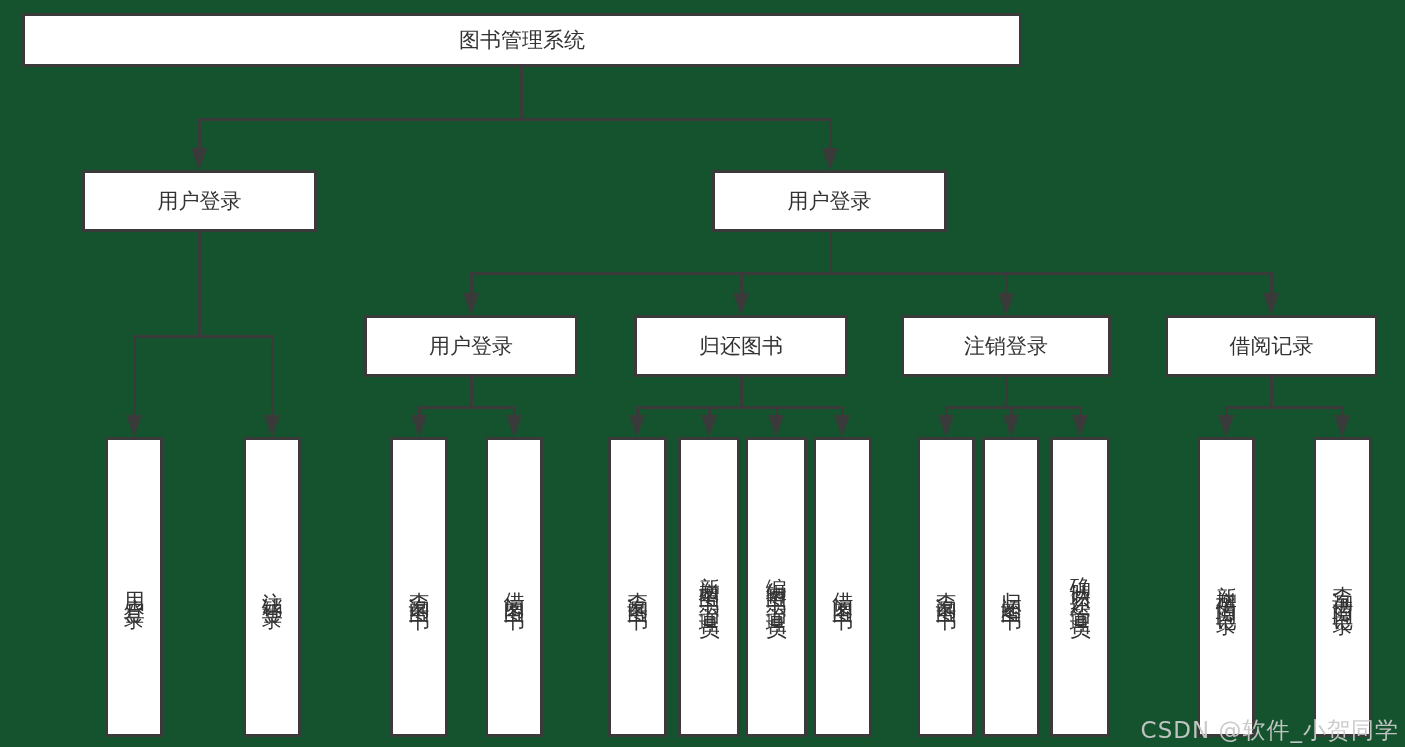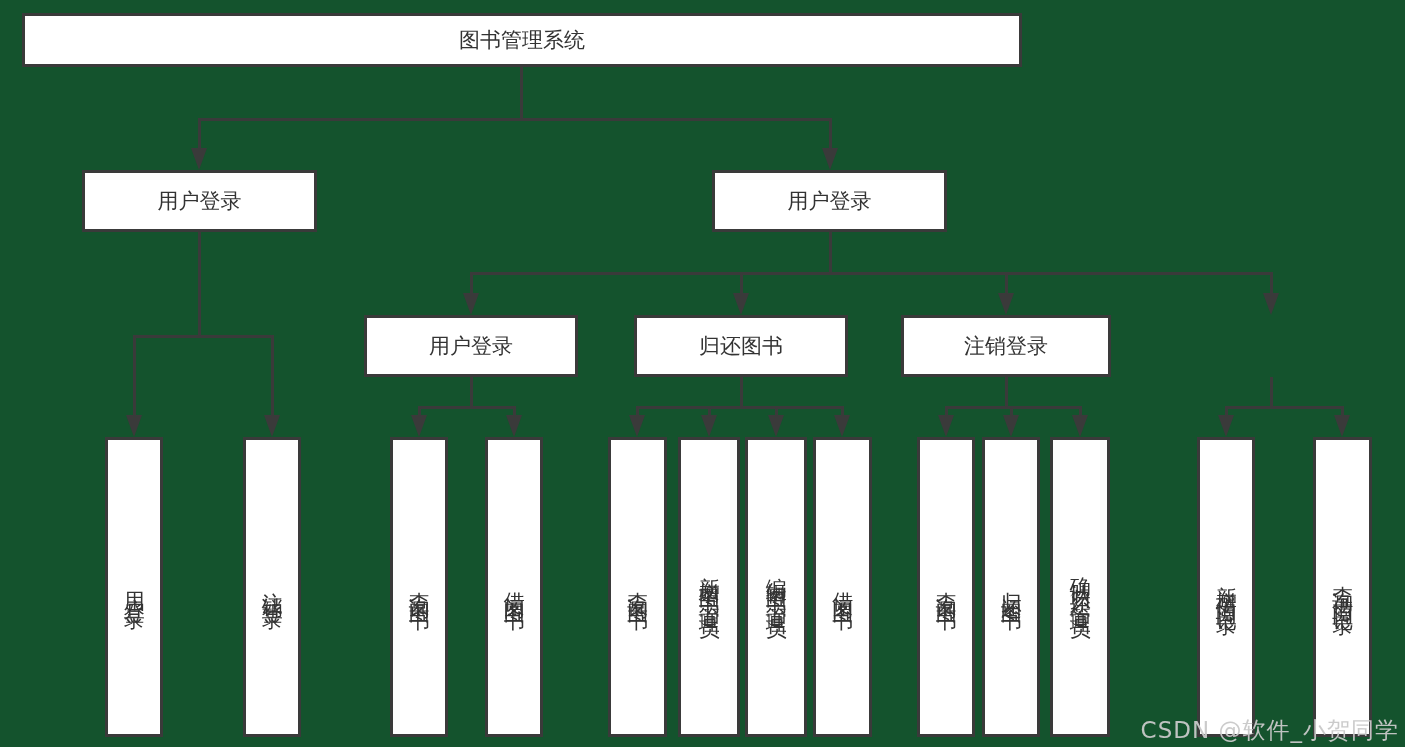--- a/index.html
+++ b/index.html
@@ -49,20 +49,23 @@
   </div>
 
   <div class="box" style="left:364px;top:315px;width:214px;height:62px;">
     <span>用户登录</span>
   </div>
   <div class="box" style="left:634px;top:315px;width:214px;height:62px;">
     <span>归还图书</span>
   </div>
   <div class="box" style="left:901px;top:315px;width:210px;height:62px;">
     <span>注销登录</span>
+  </div>
+  <div class="box" style="left:1165px;top:315px;width:213px;height:62px;">
+    <span>借阅记录</span>
   </div>
 
   <div class="box leaf" style="left:105px;top:437px;width:58px;height:300px;">
     <span>用户登录</span>
   </div>
   <div class="box leaf" style="left:243px;top:437px;width:58px;height:300px;">
     <span>注销登录</span>
   </div>
 
   <div class="box leaf" style="left:390px;top:437px;width:58px;height:300px;">

